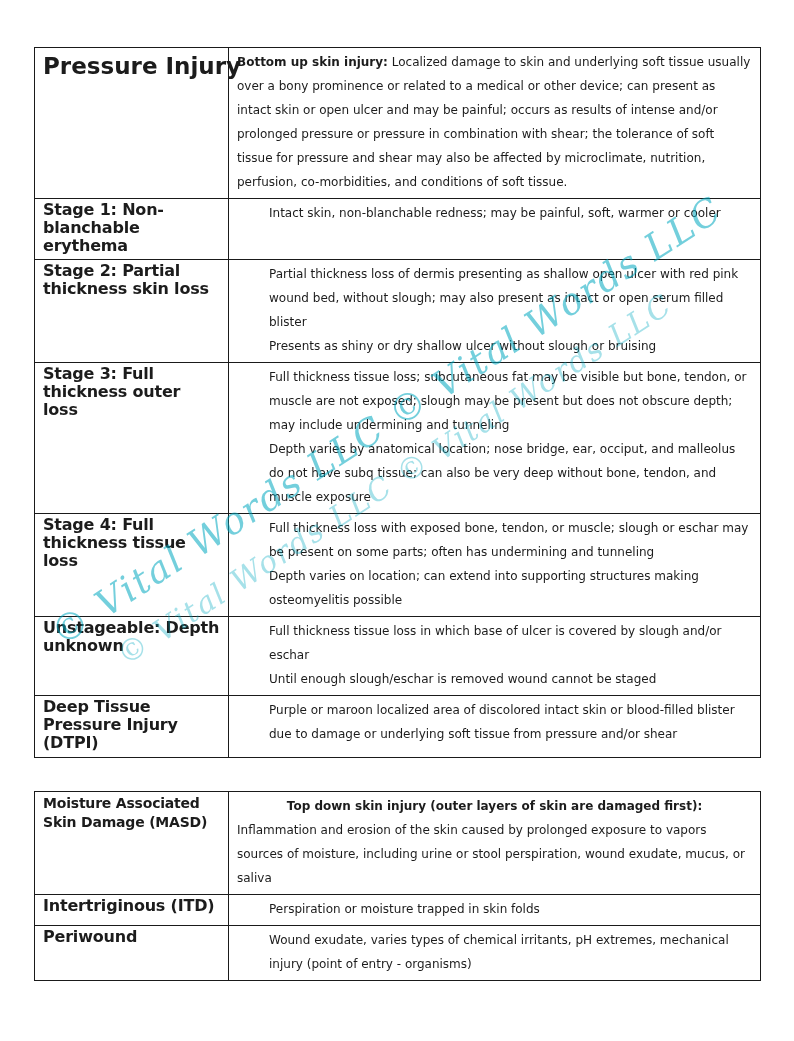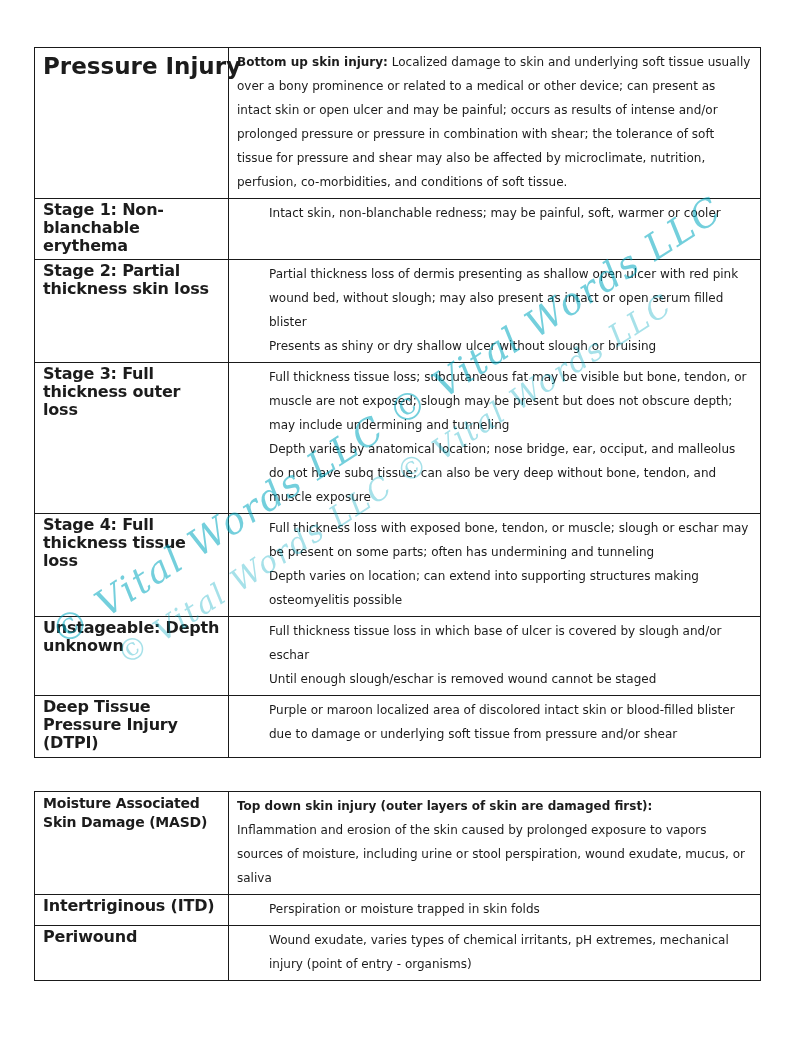--- a/index.html
+++ b/index.html
@@ -69,21 +69,21 @@
     letter-spacing:0;
   }
   td.masd-title-cell{
     font-size:14px;
     font-weight:bold;
     line-height:19px;
     letter-spacing:-0.2px;
   }
   td.cell-desc{white-space:pre-line;padding-left:40px;}
   .b{font-weight:bold;}
-  .block{display:block;}
+  .block{display:block;text-align:center;}
 
   tr.h134{height:134px}
   tr.h58{height:58px}
   tr.h76{height:76px}
   tr.h112{height:112px}
   tr.h94{height:94px}
   tr.h56{height:56px}
   tr.h62{height:62px}
   tr.h78{height:78px}
   tr.h20{height:20px}

